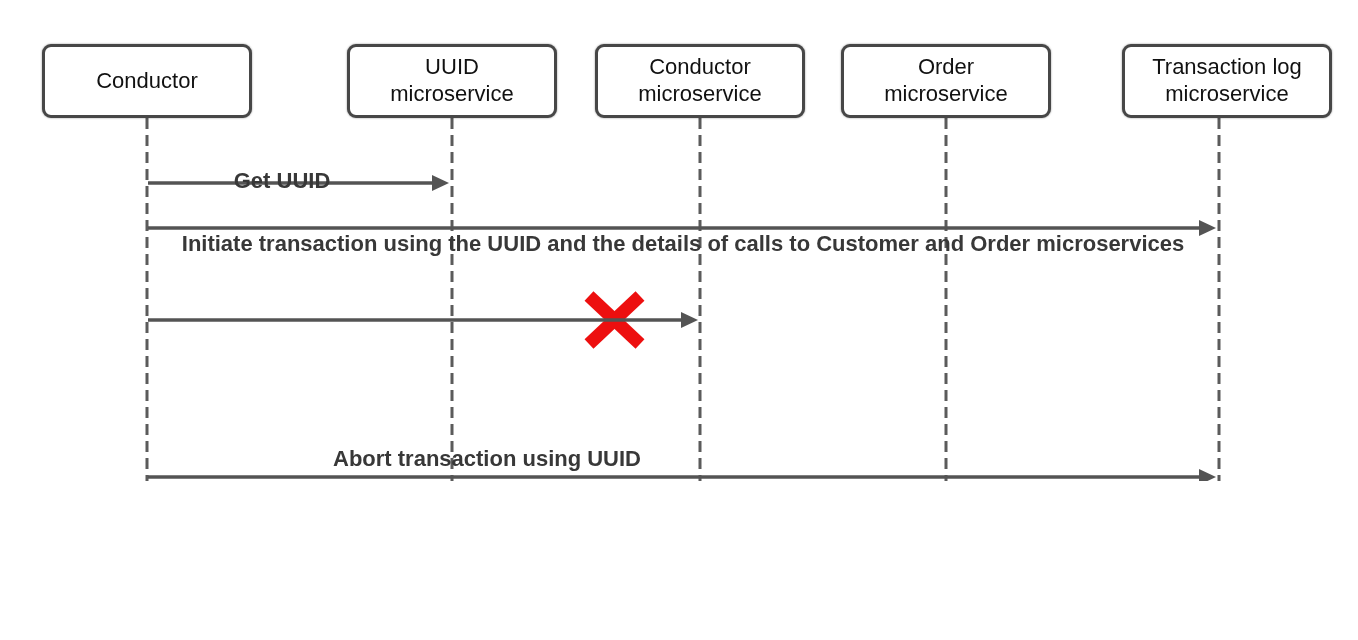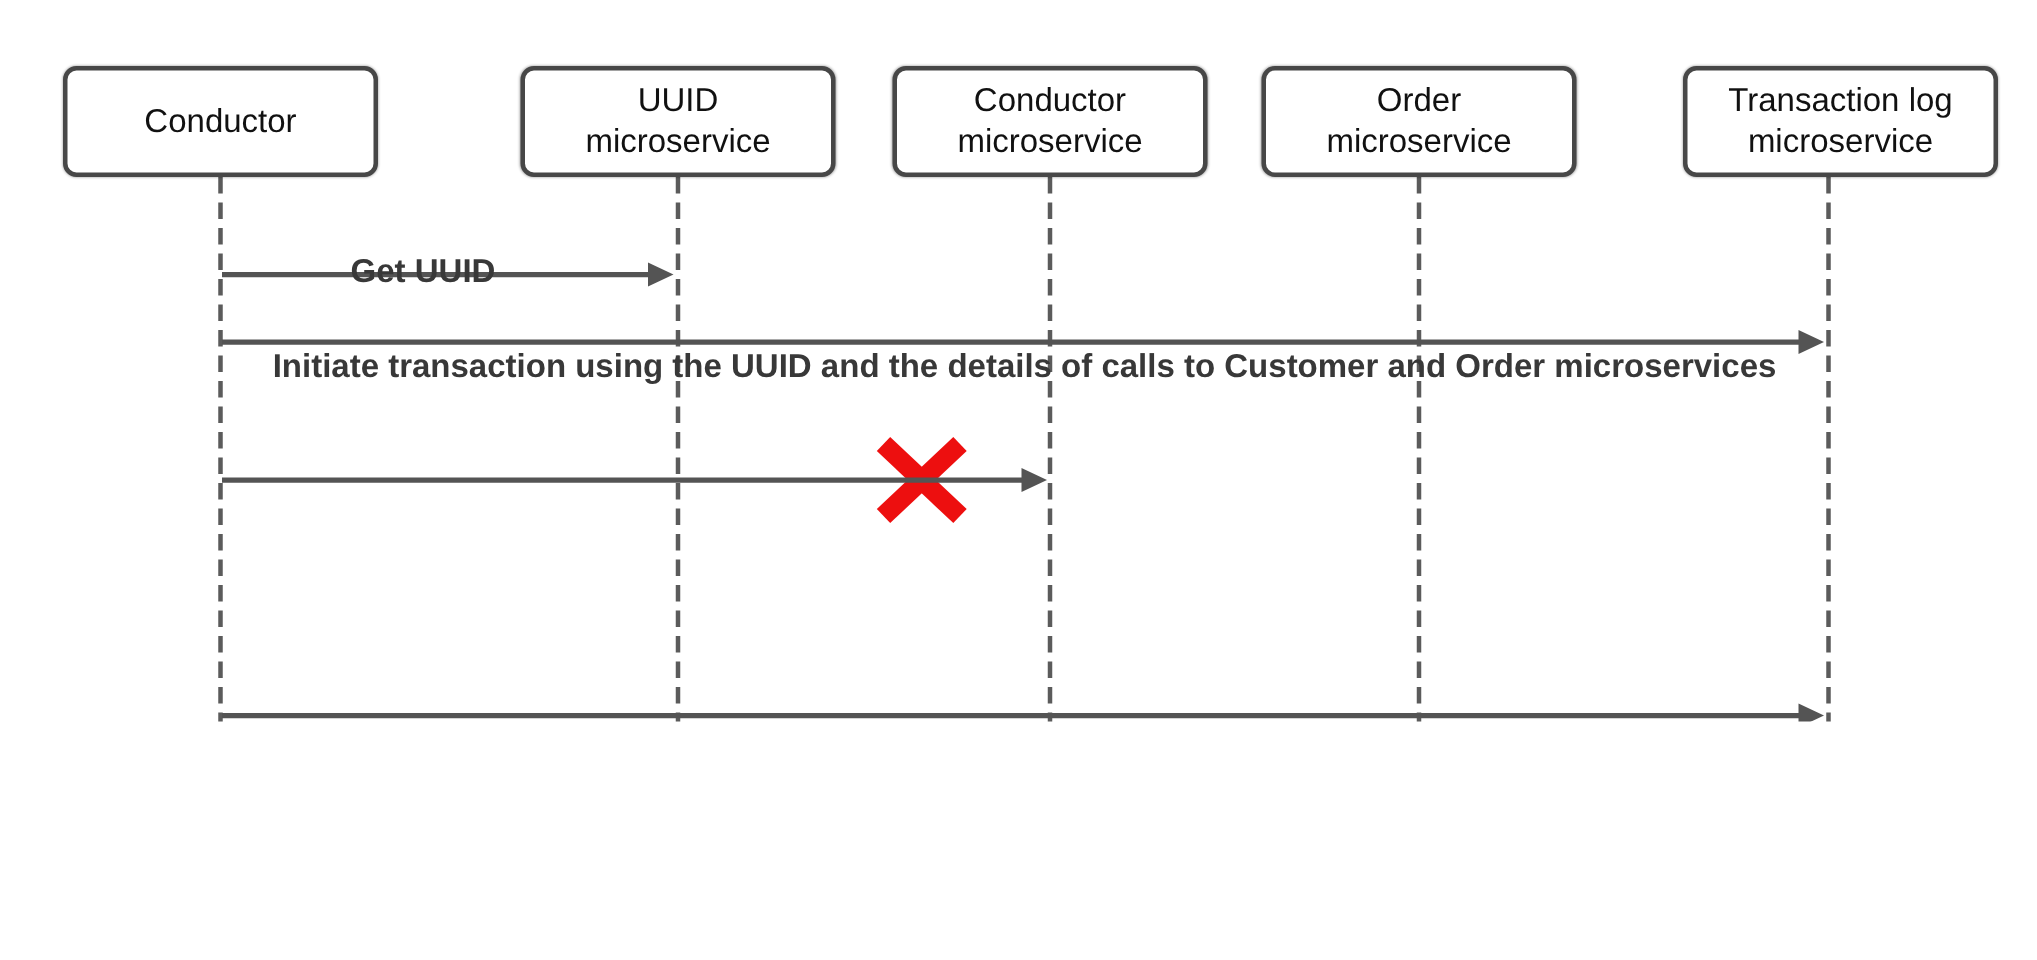--- a/index.html
+++ b/index.html
@@ -116,14 +116,15 @@
 
   <div class="actor" style="left:1122px">
     <div class="actor-label">
       <span>Transaction log</span>
       <span>microservice</span>
     </div>
   </div>
 
   <div class="msg-label msg-label-1">Get UUID</div>
   <div class="msg-label msg-label-2">Initiate transaction using the UUID and the details of calls to Customer and Order microservices</div>
+  <div class="msg-label msg-label-4">Abort transaction using UUID</div>
 
 </div>
 
 </body></html>

